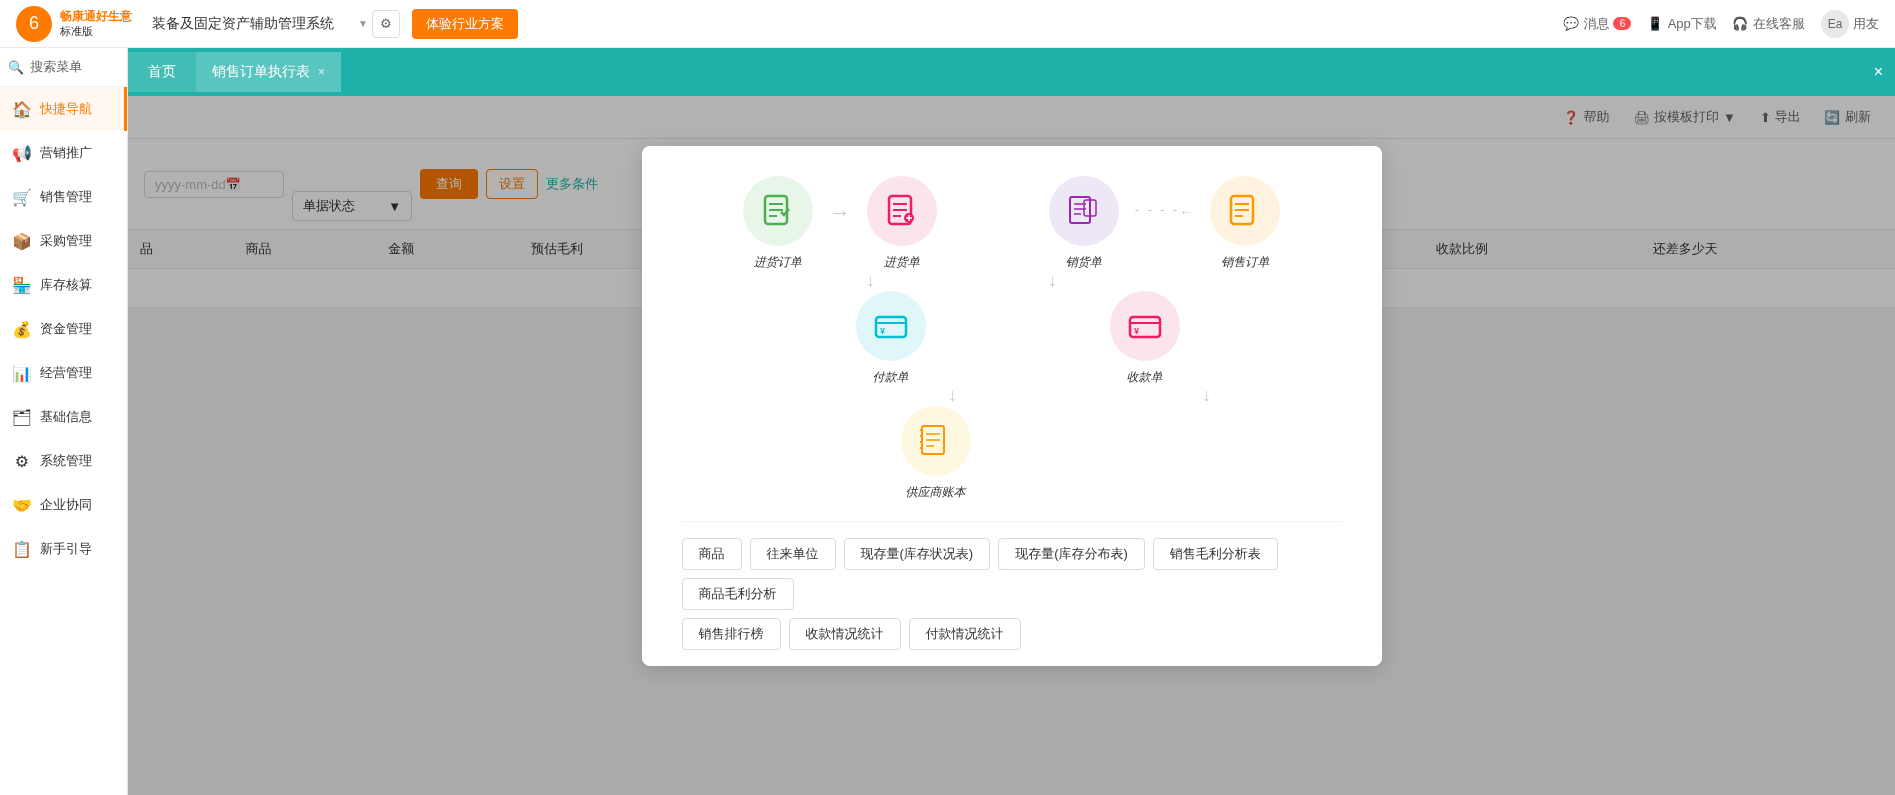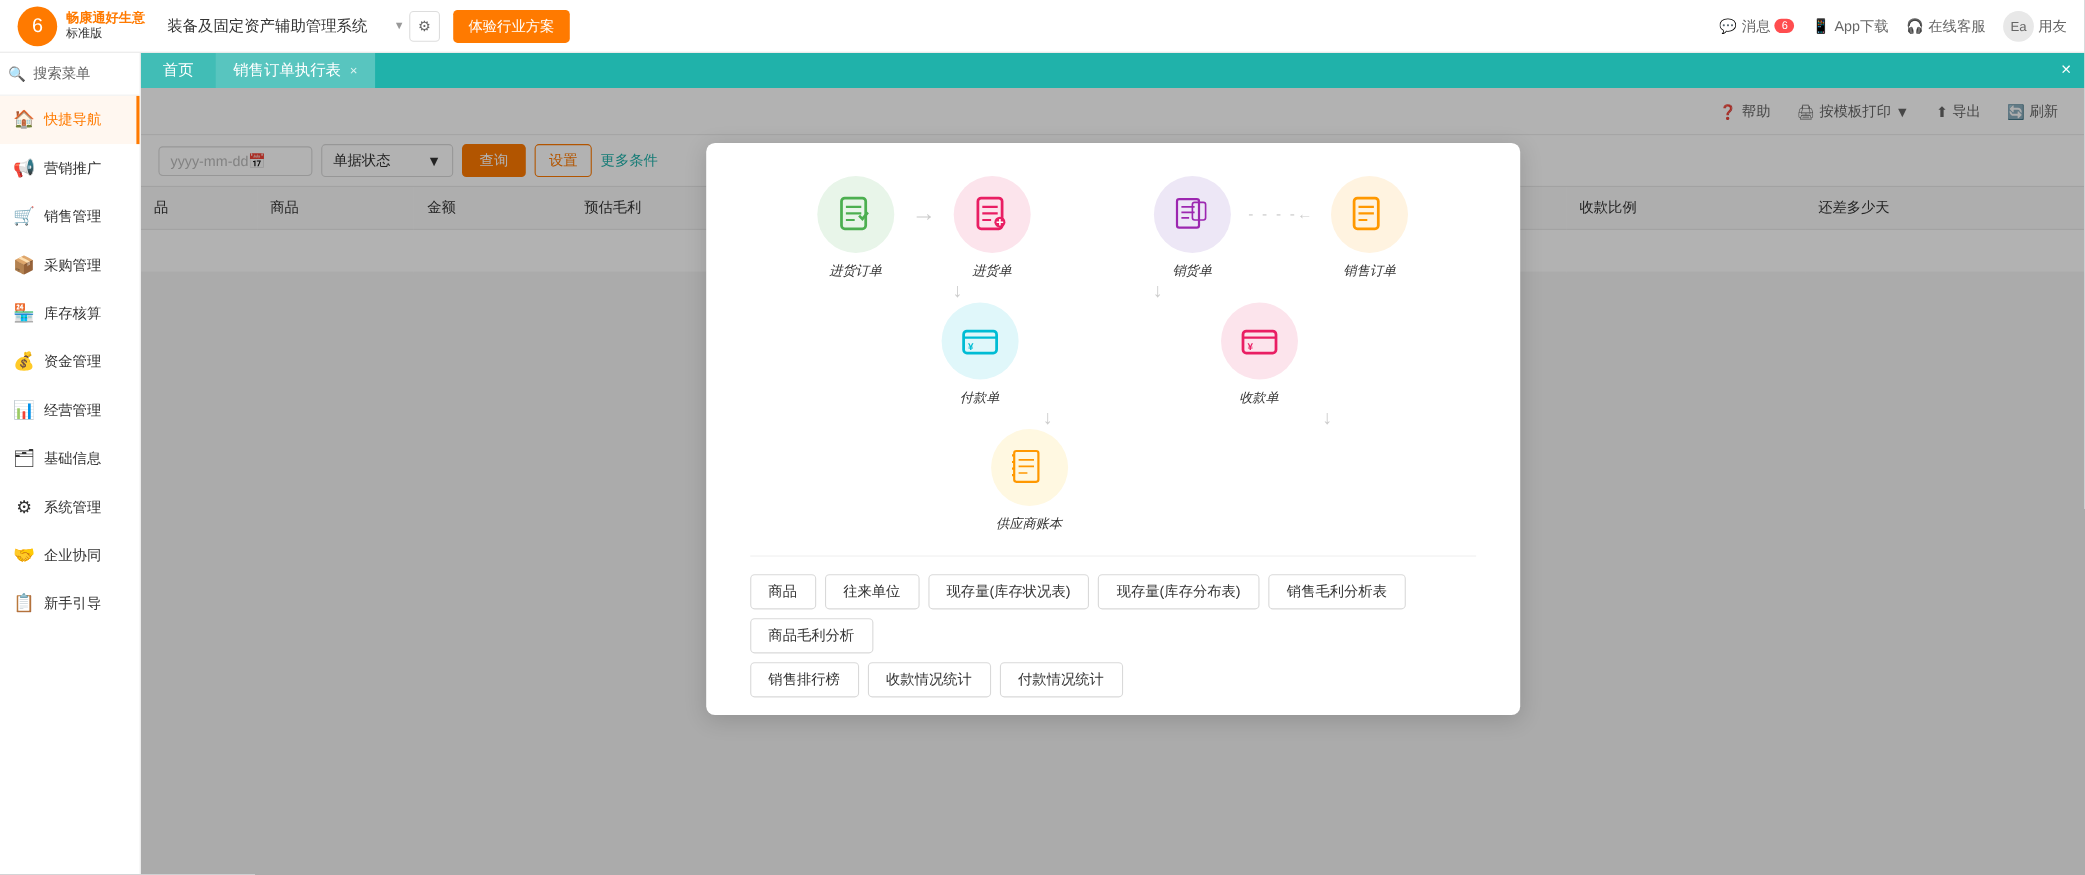--- a/index.html
+++ b/index.html
@@ -4,21 +4,21 @@
   <style>
     * { box-sizing: border-box; margin: 0; padding: 0; }
     body { font-family: 'Microsoft YaHei', Arial, sans-serif; font-size: 13px; background: #f0f2f5; overflow: hidden; }
 
     
     .app-container { display: flex; flex-direction: column; height: 795px; width: 1895px; }
     .top-bar { height: 48px; background: #fff; display: flex; align-items: center; padding: 0 16px; border-bottom: 1px solid #e8e8e8; flex-shrink: 0; }
     .main-area { display: flex; flex: 1; overflow: hidden; }
     .sidebar { width: 128px; background: #fff; flex-shrink: 0; border-right: 1px solid #e8e8e8; display: flex; flex-direction: column; }
     .content-area { flex: 1; display: flex; flex-direction: column; overflow: hidden; }
-    .tab-bar { height: 32px; background: #20b2aa; display: flex; align-items: center; padding: 0 0; flex-shrink: 0; }
+    .tab-bar { height: 48px; background: #20b2aa; display: flex; align-items: center; padding: 0 0; flex-shrink: 0; }
     .page-content { flex: 1; background: #f5f5f5; position: relative; overflow: hidden; }
 
     
     .logo-area { display: flex; align-items: center; gap: 8px; width: 128px; flex-shrink: 0; }
     .logo-icon { width: 36px; height: 36px; background: #ff7a00; border-radius: 50%; display: flex; align-items: center; justify-content: center; color: white; font-size: 18px; }
     .logo-text { font-size: 11px; color: #333; line-height: 1.3; }
     .logo-text .title { font-weight: bold; color: #ff7a00; font-size: 12px; }
     .system-title { display: flex; align-items: center; gap: 24px; margin-left: 8px; }
     .system-name { font-size: 14px; color: #333; font-weight: 500; }
     .dropdown-arrow { color: #999; font-size: 10px; }
@@ -43,21 +43,21 @@
     .tab-close { color: rgba(255,255,255,0.8); font-size: 12px; cursor: pointer; }
     .tab-bar-close { margin-left: auto; margin-right: 12px; color: white; cursor: pointer; font-size: 16px; }
 
     
     .content-toolbar { background: white; padding: 8px 16px; display: flex; align-items: center; gap: 8px; border-bottom: 1px solid #e8e8e8; flex-shrink: 0; }
     .toolbar-btn { display: flex; align-items: center; gap: 4px; color: #666; cursor: pointer; font-size: 13px; padding: 4px 8px; }
 
     
     .filter-area { background: white; padding: 8px 16px; display: flex; align-items: center; gap: 8px; border-bottom: 1px solid #e8e8e8; flex-shrink: 0; flex-wrap: wrap; }
     .filter-date { border: 1px solid #d9d9d9; border-radius: 4px; padding: 5px 10px; font-size: 13px; color: #bbb; width: 140px; display: flex; align-items: center; gap: 0; }
-    .filter-select { border: 1px solid #d9d9d9; border-radius: 4px; padding: 5px 10px; font-size: 13px; color: #333; min-width: 120px; display: flex; align-items: center; justify-content: space-between; }
+    .filter-select { border: 1px solid #d9d9d9; border-radius: 4px; padding: 5px 10px; font-size: 13px; color: #333; min-width: 120px; display: flex; align-items: center; justify-content: space-between; margin-top: 44px; }
     .query-btn { background: #ff7a00; color: white; border: none; padding: 6px 16px; border-radius: 4px; cursor: pointer; font-size: 13px; }
     .set-btn { background: white; color: #ff7a00; border: 1px solid #ff7a00; padding: 5px 12px; border-radius: 4px; cursor: pointer; font-size: 13px; }
     .more-filter { color: #20b2aa; cursor: pointer; font-size: 13px; }
 
     
     .table-area { background: white; flex: 1; overflow: auto; }
     .data-table { width: 100%; border-collapse: collapse; }
     .data-table th { background: #fafafa; border-bottom: 1px solid #e8e8e8; padding: 10px 12px; text-align: left; font-weight: 500; color: #333; white-space: nowrap; font-size: 13px; }
     .data-table td { border-bottom: 1px solid #f0f0f0; padding: 10px 12px; color: #333; font-size: 13px; }
     .empty-tip { text-align: center; color: #999; padding: 60px; font-size: 14px; }

